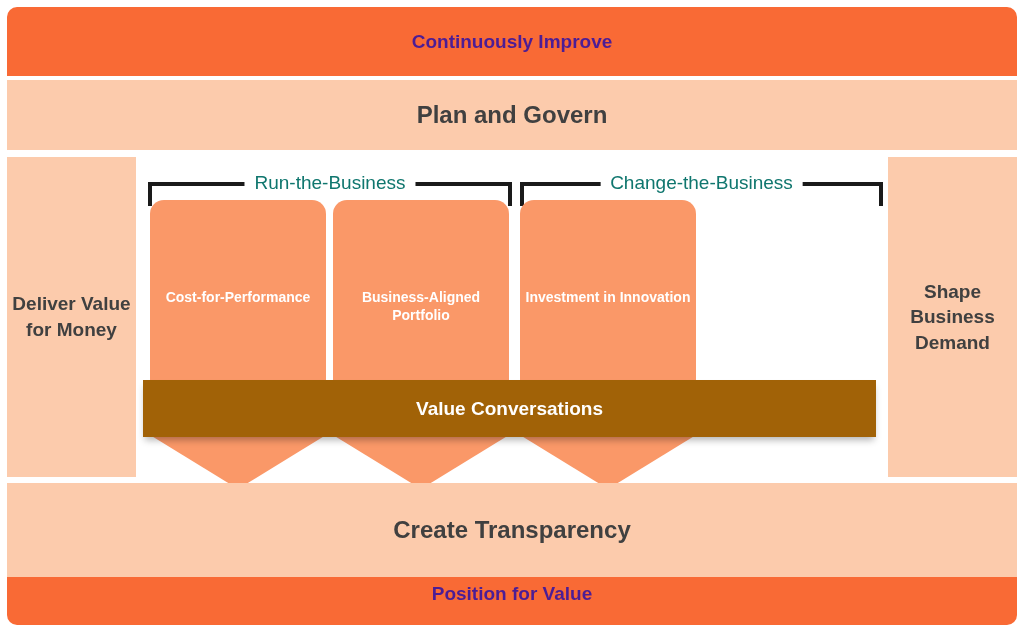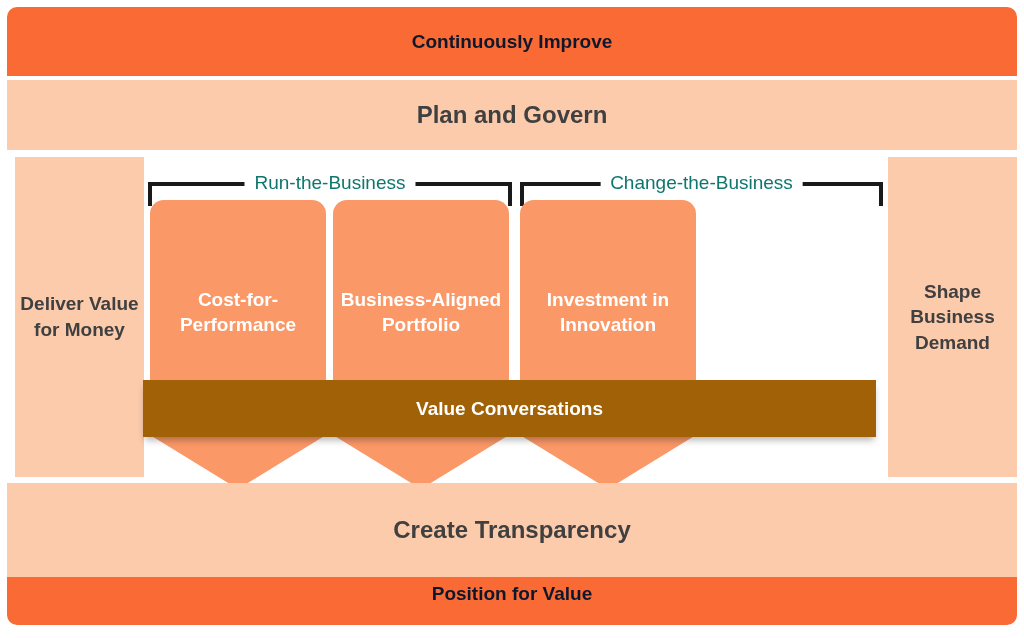--- a/index.html
+++ b/index.html
@@ -26,21 +26,21 @@
     position: absolute;
     left: 7px;
     width: 1010px;
     display: flex;
     align-items: center;
     justify-content: center;
     box-sizing: border-box;
   }
   .band-strong {
     background: #F96A35;
-    color: #0f172a;
+    color: #4c1d95;
     font-weight: bold;
     font-size: 19px;
   }
   .band-light {
     background: #FCCBAC;
     color: #404040;
     font-weight: bold;
     font-size: 24px;
   }
   #band-continuously-improve {
@@ -87,21 +87,21 @@
     font-weight: bold;
     font-size: 19px;
     line-height: 1.35;
     display: flex;
     align-items: center;
     justify-content: center;
     text-align: center;
     box-sizing: border-box;
   }
   #side-panel-left {
-    left: 8px;
+    left: 0;
     width: 129px;
   }
   #side-panel-right {
     left: 881px;
     width: 129px;
   }
 
   
   #pillar-area {
     position: absolute;
@@ -110,21 +110,21 @@
     width: 733px;
     height: 320px;
   }
   .pillar {
     position: absolute;
     top: 43px;
     width: 176px;
     height: 320px;
     color: #ffffff;
     font-weight: bold;
-    font-size: 19px;
+    font-size: 14px;
     line-height: 1.3;
     text-align: center;
   }
   .pillar-body {
     position: absolute;
     left: 0;
     top: 0;
     width: 176px;
     height: 289px;
     background: #FA9868;

